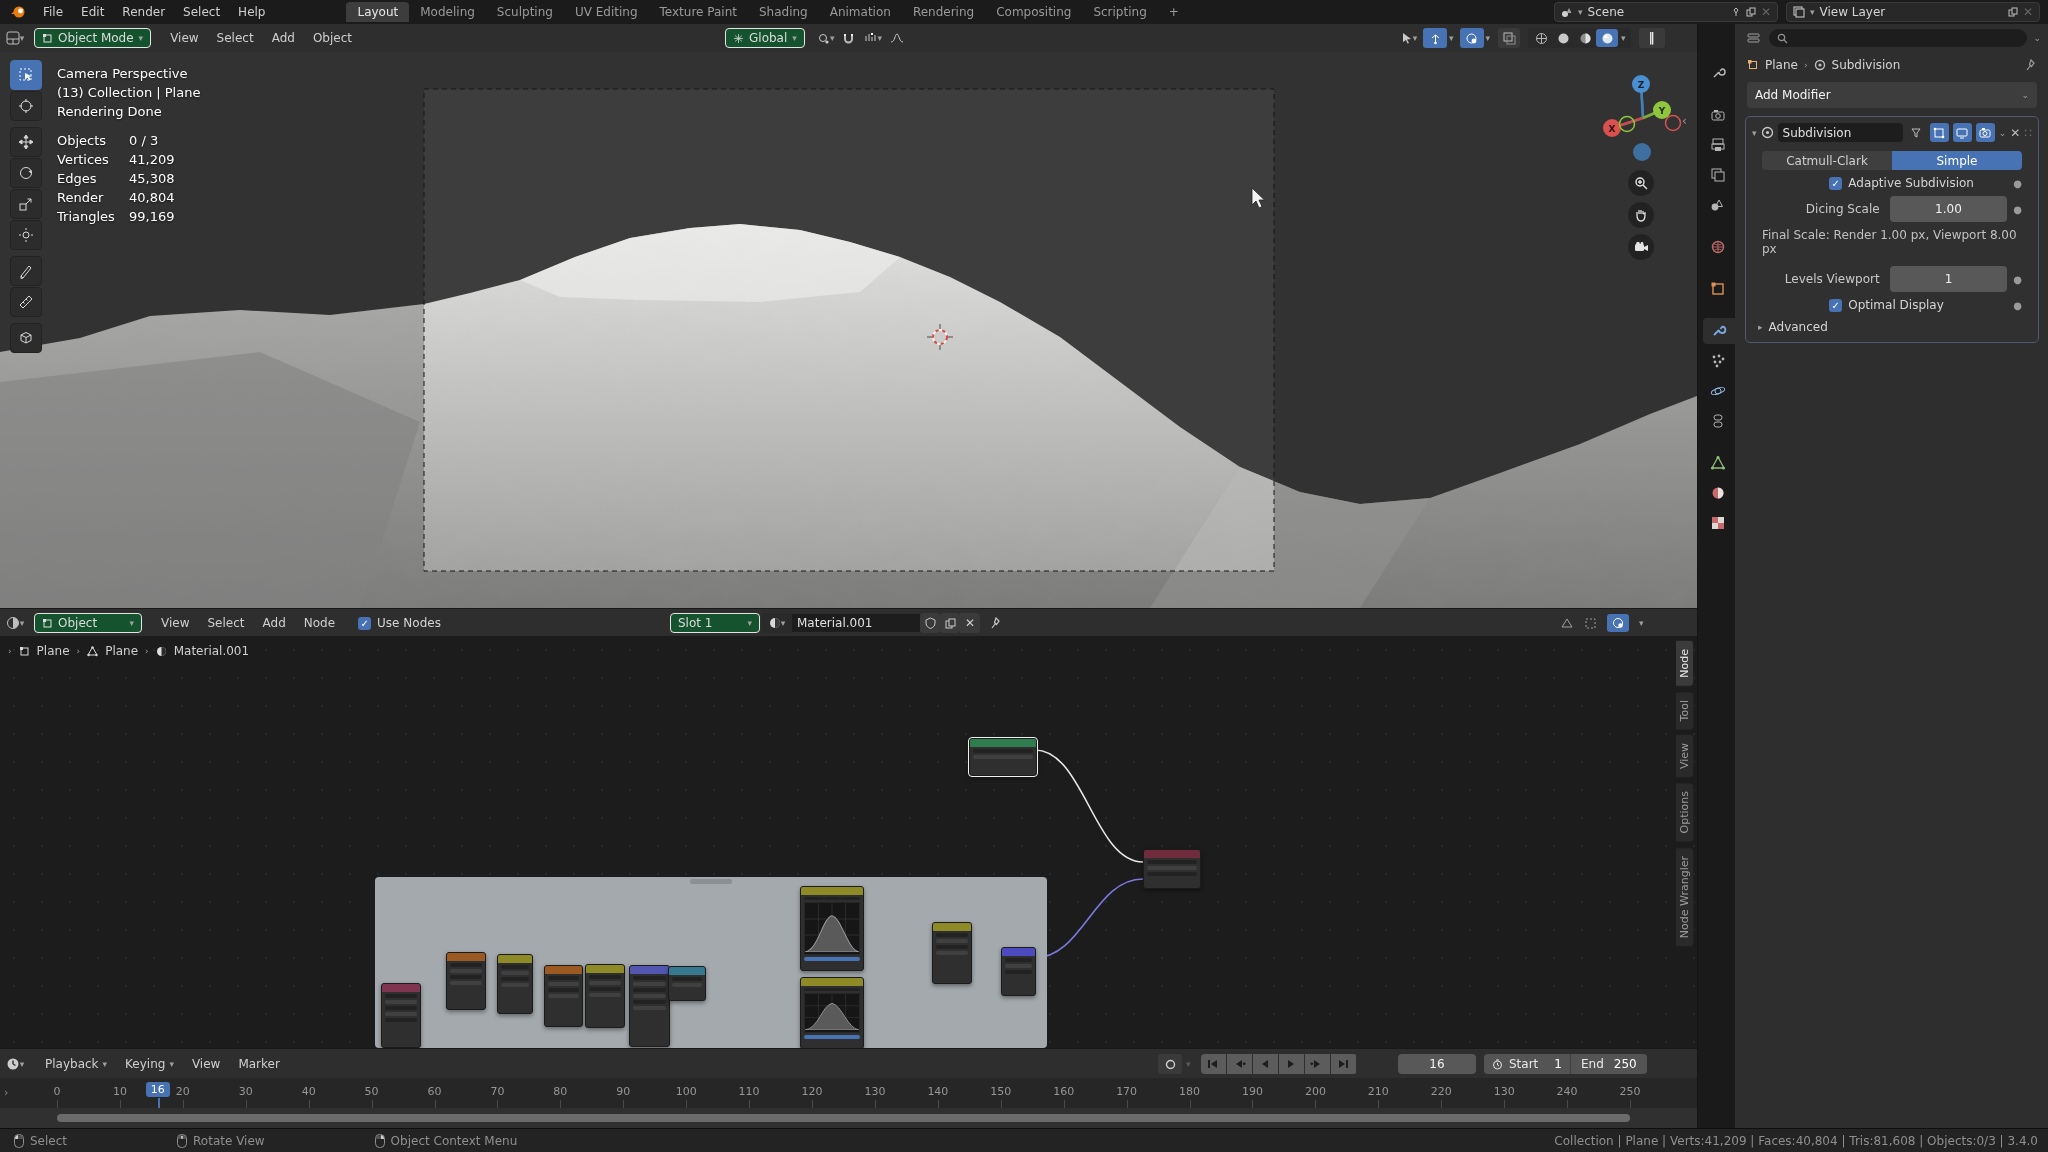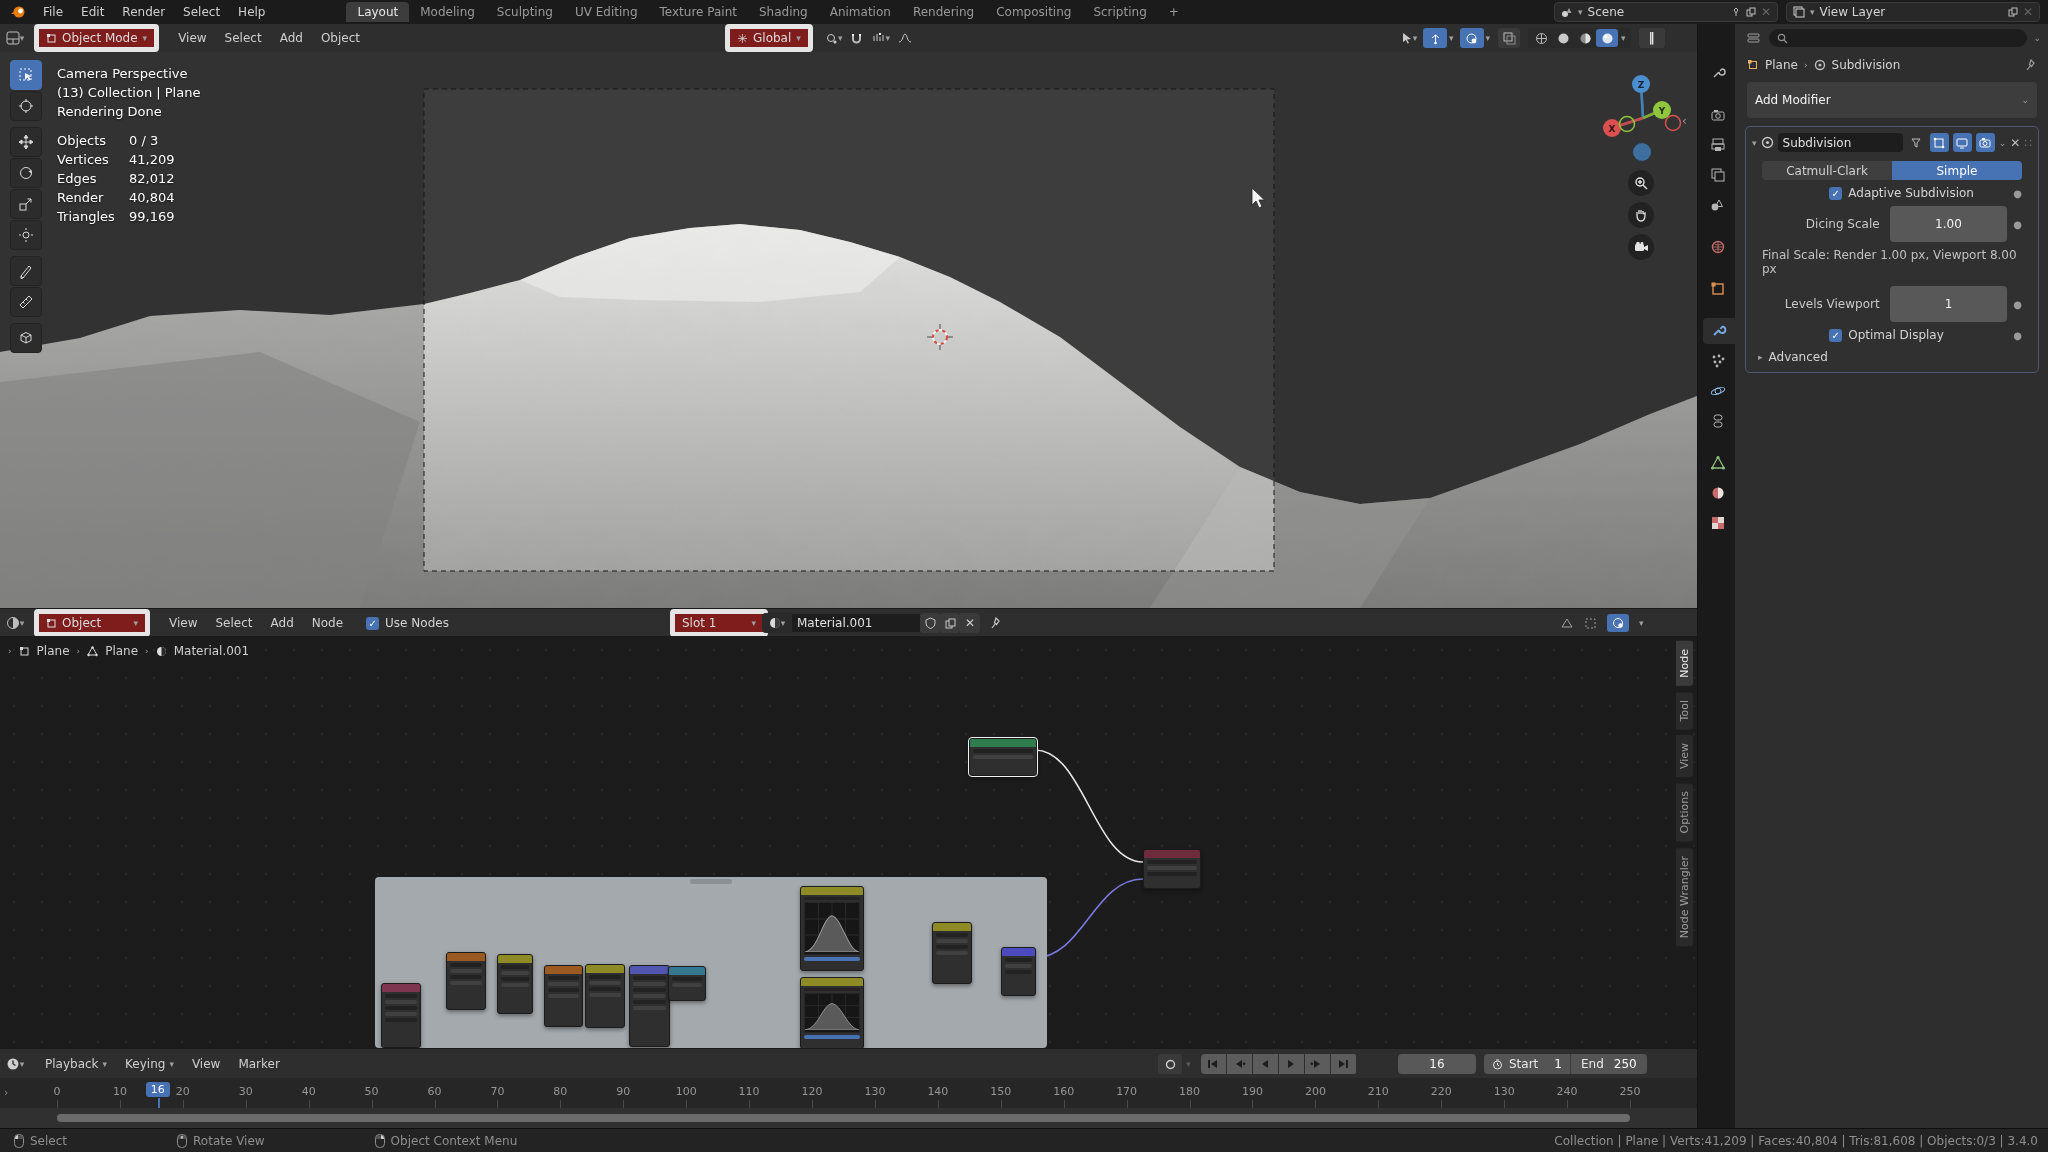--- a/index.html
+++ b/index.html
@@ -4,21 +4,21 @@
 <style>
   html,body{margin:0;padding:0;background:#111;}
   .screen{position:relative;width:2048px;height:1152px;background:#1d1d1d;
     font-family:"DejaVu Sans",sans-serif;font-size:12px;color:#d4d4d4;overflow:hidden;
     -webkit-font-smoothing:antialiased;}
   .abs{position:absolute;}
   .row{display:flex;align-items:center;}
   .menu-item{padding:0 9px;color:#cfcfcf;cursor:default;}
   .ws-tab{padding:3px 11px;color:#9a9a9a;border-radius:4px 4px 0 0;}
   .ws-tab.active{background:#3d3d3d;color:#e6e6e6;margin-left:46px;}
-  .dd{background:#7f1d1d;border:5px solid #e5e5e5;border-radius:4px;display:flex;align-items:center;gap:5px;padding:2px 7px;color:#dcdcdc;}
+  .dd{background:#14532d;border:1px solid #e5e5e5;border-radius:4px;display:flex;align-items:center;gap:5px;padding:2px 7px;color:#dcdcdc;}
   .chev{font-size:9px;color:#9f9f9f;}
   .icon-btn{display:inline-flex;align-items:center;justify-content:center;border-radius:3px;}
   .hl{background:#4772b3 !important;}
   svg{display:block;}
   
   #topbar{left:0;top:0;width:2048px;height:24px;background:#1b1b1b;border-bottom:1px solid #101010;display:flex;align-items:center;}
   .sel-pill{background:#282828;border:1px solid #3a3a3a;border-radius:4px;height:18px;display:flex;align-items:center;gap:5px;padding:0 6px;}
   
   #vp-header{left:0;top:24px;width:1697px;height:28px;background:#2e2e2e;border-bottom:1px solid #1a1a1a;display:flex;align-items:center;}
   #vp-canvas{left:0;top:52px;width:1697px;height:556px;background:#3d3d3d;}
@@ -42,21 +42,21 @@
   .np-field{background:#1d1d1d;border-radius:4px;height:18px;display:flex;align-items:center;gap:5px;padding:0 5px;color:#e0e0e0;}
   .np-tab{writing-mode:vertical-rl;transform:rotate(180deg);background:#2a2a2a;color:#9b9b9b;
      border-radius:4px 0 0 4px;padding:8px 2px;margin-bottom:4px;font-size:11px;border:1px solid #1f1f1f;border-right:none;}
   .np-tab.active{background:#3b3b3b;color:#e8e8e8;}
   
   #props{left:1697px;top:24px;width:351px;height:1104px;background:#2e2e2e;border-left:1px solid #141414;}
   #prop-tabs{position:absolute;left:0;top:0;width:37px;height:1104px;background:#1a1a1a;}
   .ptab{position:absolute;left:5px;width:30px;height:26px;display:flex;align-items:center;justify-content:center;border-radius:4px 0 0 4px;}
   .ptab.active{background:#2e2e2e;width:32px;}
   .prop-row{display:flex;align-items:center;margin:0 12px 6px 12px;}
-  .val-field{background:#585858;border-radius:4px;height:36px;display:flex;align-items:center;justify-content:center;color:#f2f2f2;flex:1;}
+  .val-field{background:#585858;border-radius:4px;height:26px;display:flex;align-items:center;justify-content:center;color:#f2f2f2;flex:1;}
   .cbx{width:13px;height:13px;border-radius:3px;background:#4772b3;color:#fff;font-size:10px;display:flex;align-items:center;justify-content:center;}
   .seg{display:flex;border-radius:4px;overflow:hidden;flex:1;height:19px;}
   .seg div{flex:1;display:flex;align-items:center;justify-content:center;background:#3f3f3f;color:#d0d0d0;}
   .seg div.on{background:#4772b3;color:#fff;}
   .dot{color:#9a9a9a;margin-left:6px;font-size:10px;}
   
   #tl-header{left:0;top:1048px;width:1697px;height:30px;background:#2e2e2e;border-top:1px solid #191919;display:flex;align-items:center;}
   #tl-ruler{left:0;top:1078px;width:1697px;height:30px;background:#262626;}
   #tl-track{left:0;top:1108px;width:1697px;height:20px;background:#303030;}
   .tick-lab{position:absolute;top:7px;color:#969696;font-size:11px;transform:translateX(-50%);}
@@ -281,21 +281,21 @@
       <path d="M1252,136 l0,17 4,-4 3,7 3,-1.5 -3,-6.5 5.5,0 Z" fill="#f2f2f2" stroke="#222" stroke-width=".8"></path>
     </svg>
 
     <div class="abs" style="left:57px;top:12px">
       <div class="ov-line">Camera Perspective</div>
       <div class="ov-line">(13) Collection | Plane</div>
       <div class="ov-line">Rendering Done</div>
       <div id="vp-stats" style="margin-top:10px">
           <div class="ov-line"><span class="stat-lab">Objects</span><span>0 / 3</span></div>
           <div class="ov-line"><span class="stat-lab">Vertices</span><span>41,209</span></div>
-          <div class="ov-line"><span class="stat-lab">Edges</span><span>82,012</span></div>
+          <div class="ov-line"><span class="stat-lab">Edges</span><span>45,308</span></div>
           <div class="ov-line"><span class="stat-lab">Render</span><span>40,804</span></div>
           <div class="ov-line"><span class="stat-lab">Triangles</span><span>99,169</span></div>
         </div>
     </div>
 
     <div id="vp-toolbar" class="abs" style="left:10px;top:8px">
         <div class="tool-btn active">
           <svg width="16" height="16" viewBox="0 0 16 16">
             <rect x="2" y="2" width="11" height="11" fill="none" stroke="#fff" stroke-dasharray="2 2"></rect>
             <path d="M7 6 l0 7 2.5-2.5 1.8 3 1.4-.8 -1.7-3 3-0.2 Z" fill="#fff"></path>

